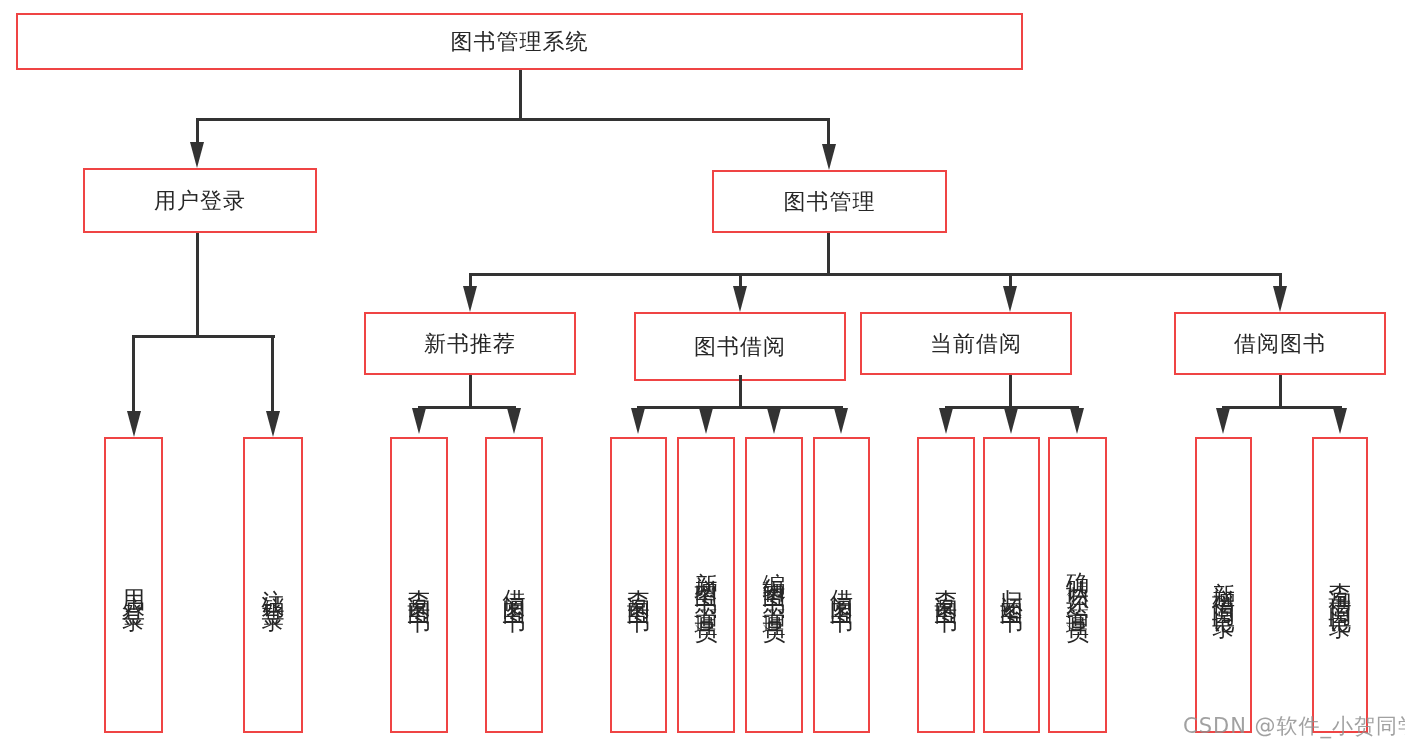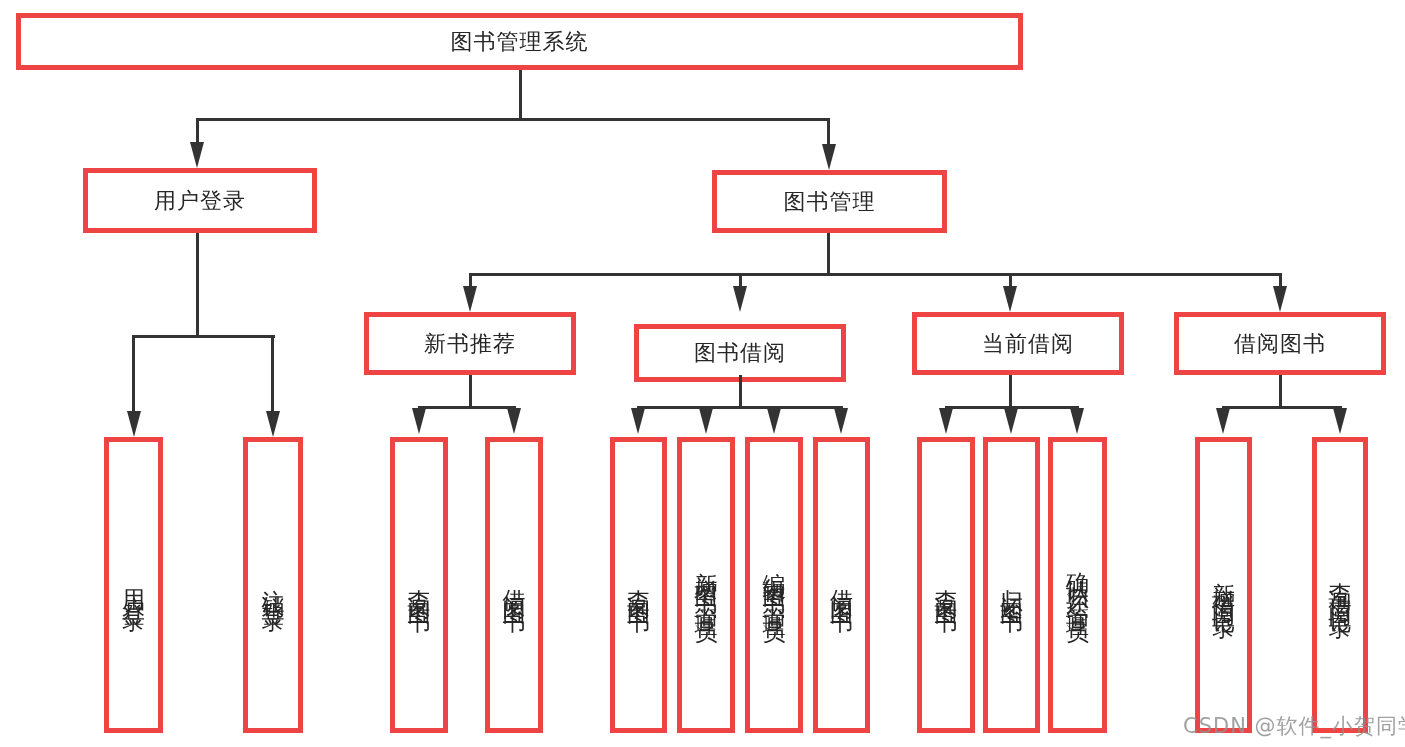--- a/index.html
+++ b/index.html
@@ -7,21 +7,21 @@
     position:relative;
     width:1405px;height:747px;
     background:#ffffff;
     font-family:"DejaVu Sans","Liberation Sans",sans-serif;
     color:#262626;
     overflow:hidden;
   }
   .box{
     position:absolute;
     box-sizing:border-box;
-    border:5px solid #ef4444;
+    border:2px solid #ef4444;
     background:#ffffff;
     display:flex;align-items:center;justify-content:center;
     font-size:22px;letter-spacing:1px;color:#262626;
   }
   .vbox{
     font-size:23px;
     letter-spacing:7px;
     writing-mode:vertical-rl;
     text-orientation:mixed;
     line-height:1;
@@ -78,24 +78,24 @@
   <div class="vline" style="left:739px;top:273px;height:18px;"></div>
   <div class="arrow" style="left:733px;top:286px;"></div>
   <div class="vline" style="left:1009px;top:273px;height:18px;"></div>
   <div class="arrow" style="left:1003px;top:286px;"></div>
   <div class="vline" style="left:1279px;top:273px;height:18px;"></div>
   <div class="arrow" style="left:1273px;top:286px;"></div>
 
   <div class="box" style="left:364px;top:312px;width:212px;height:63px;">
     <span>新书推荐</span>
   </div>
-  <div class="box" style="left:634px;top:312px;width:212px;height:58px;margin-top:12px;">
+  <div class="box" style="left:634px;top:312px;width:212px;height:69px;">
     <span>图书借阅</span>
   </div>
-  <div class="box" style="left:912px;top:312px;width:212px;height:63px;padding-left:20px;">
+  <div class="box" style="left:860px;top:312px;width:212px;height:63px;padding-left:20px;">
     <span>当前借阅</span>
   </div>
   <div class="box" style="left:1174px;top:312px;width:212px;height:63px;">
     <span>借阅图书</span>
   </div>
 
   <div class="vline" style="left:469px;top:375px;height:31px;"></div>
   <div class="hline" style="left:418px;top:406px;width:98px;"></div>
   <div class="arrow" style="left:412px;top:408px;"></div>
   <div class="arrow" style="left:507px;top:408px;"></div>

